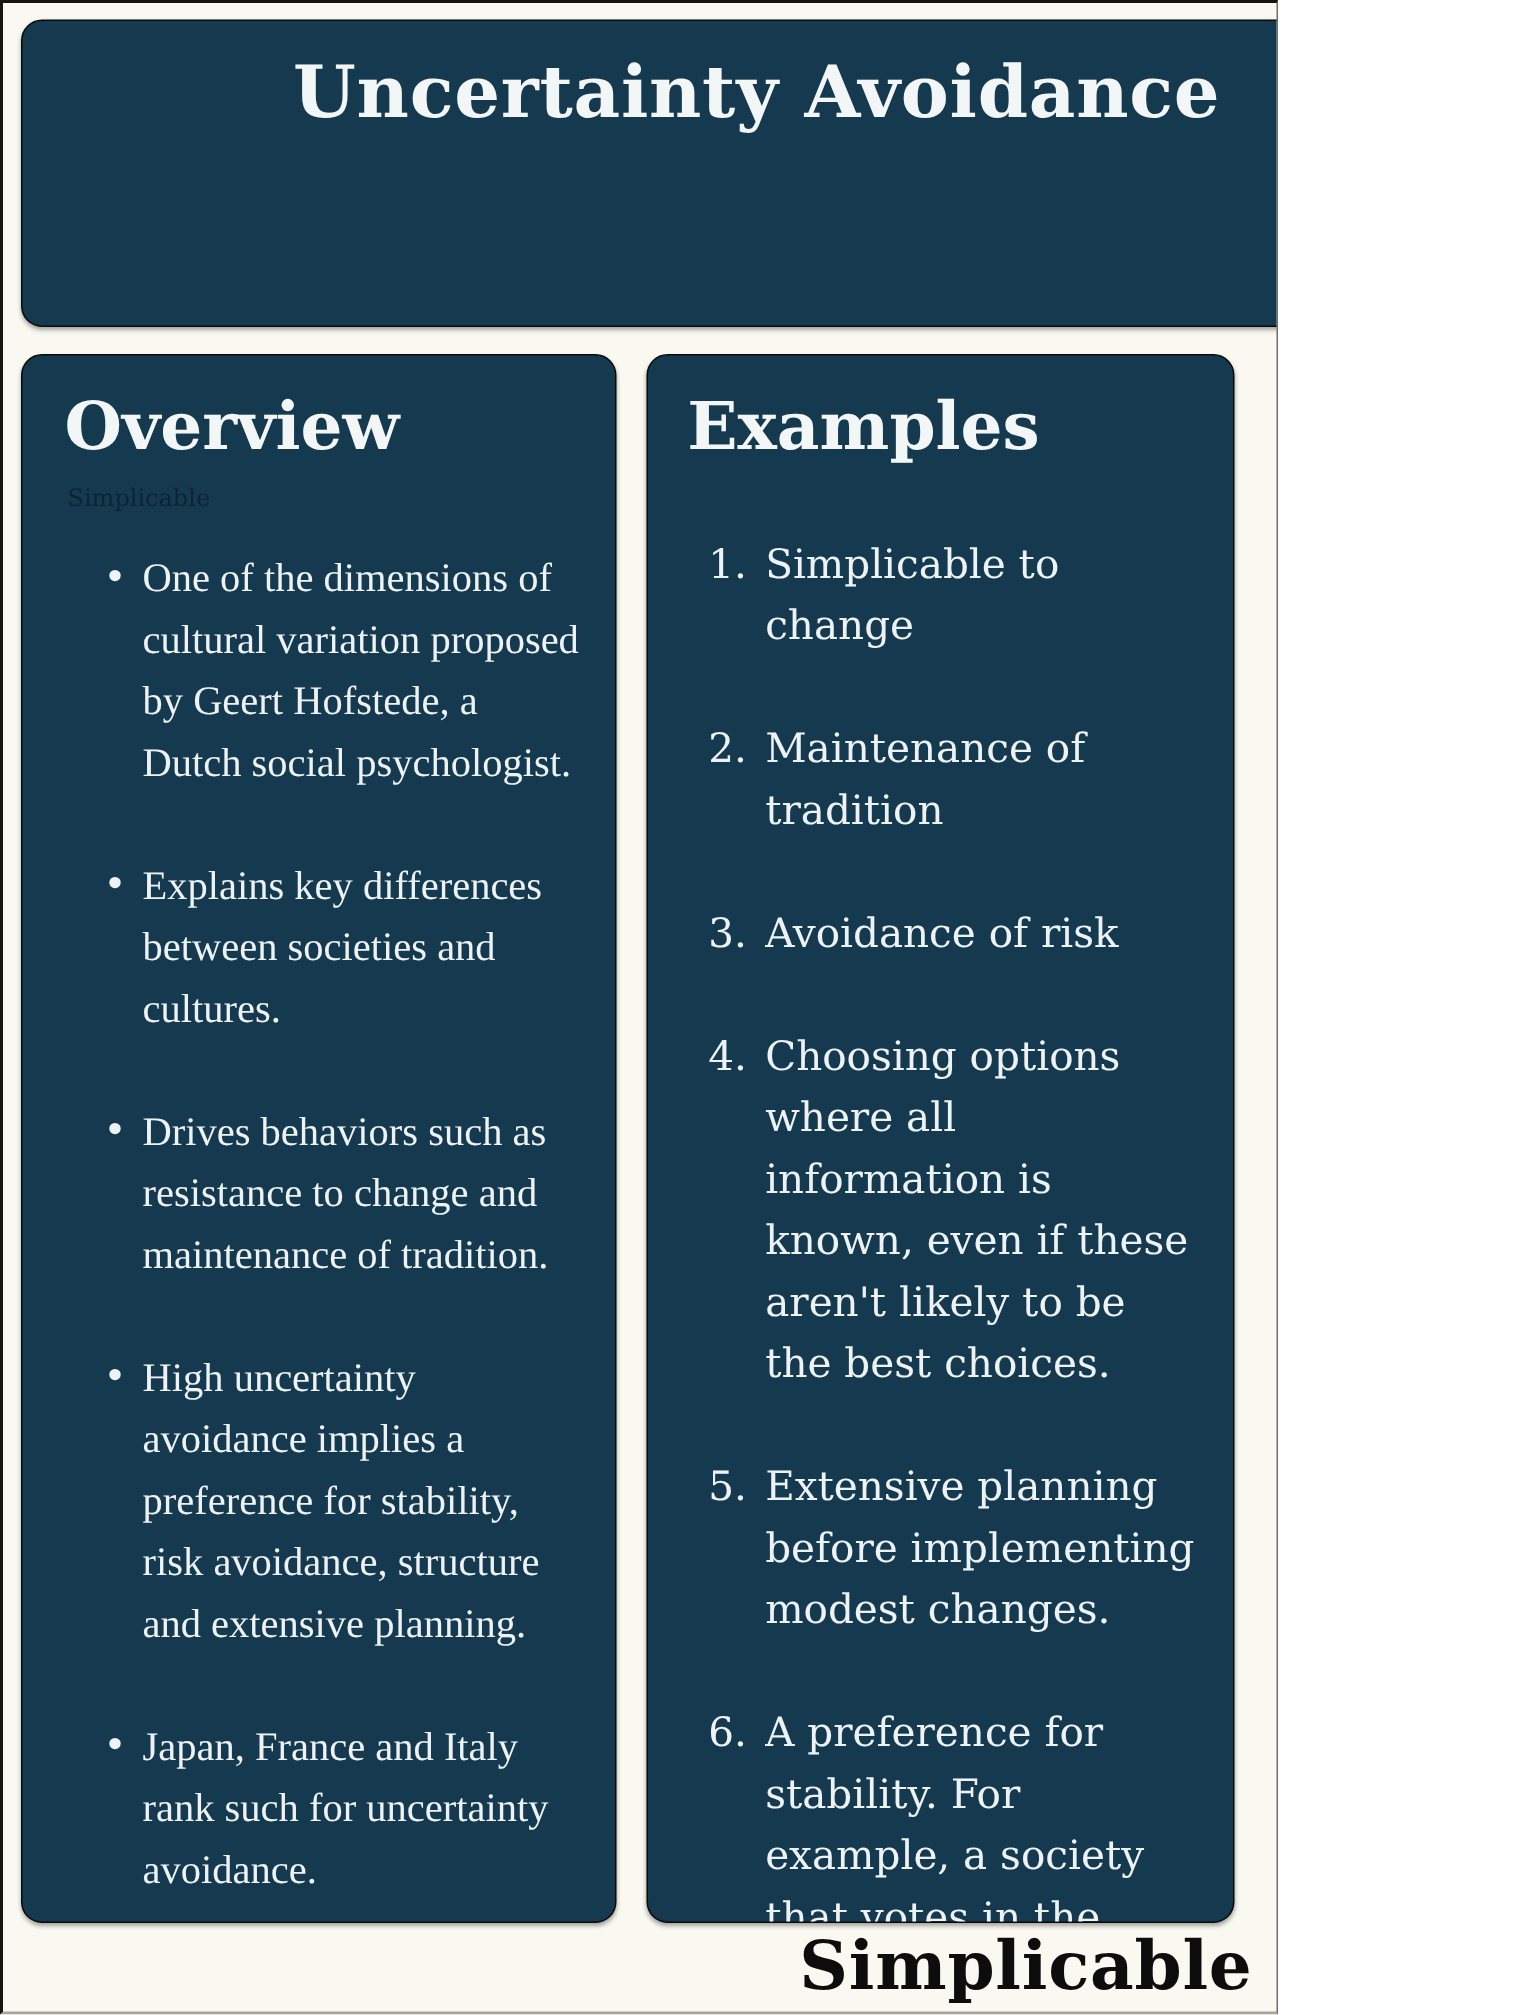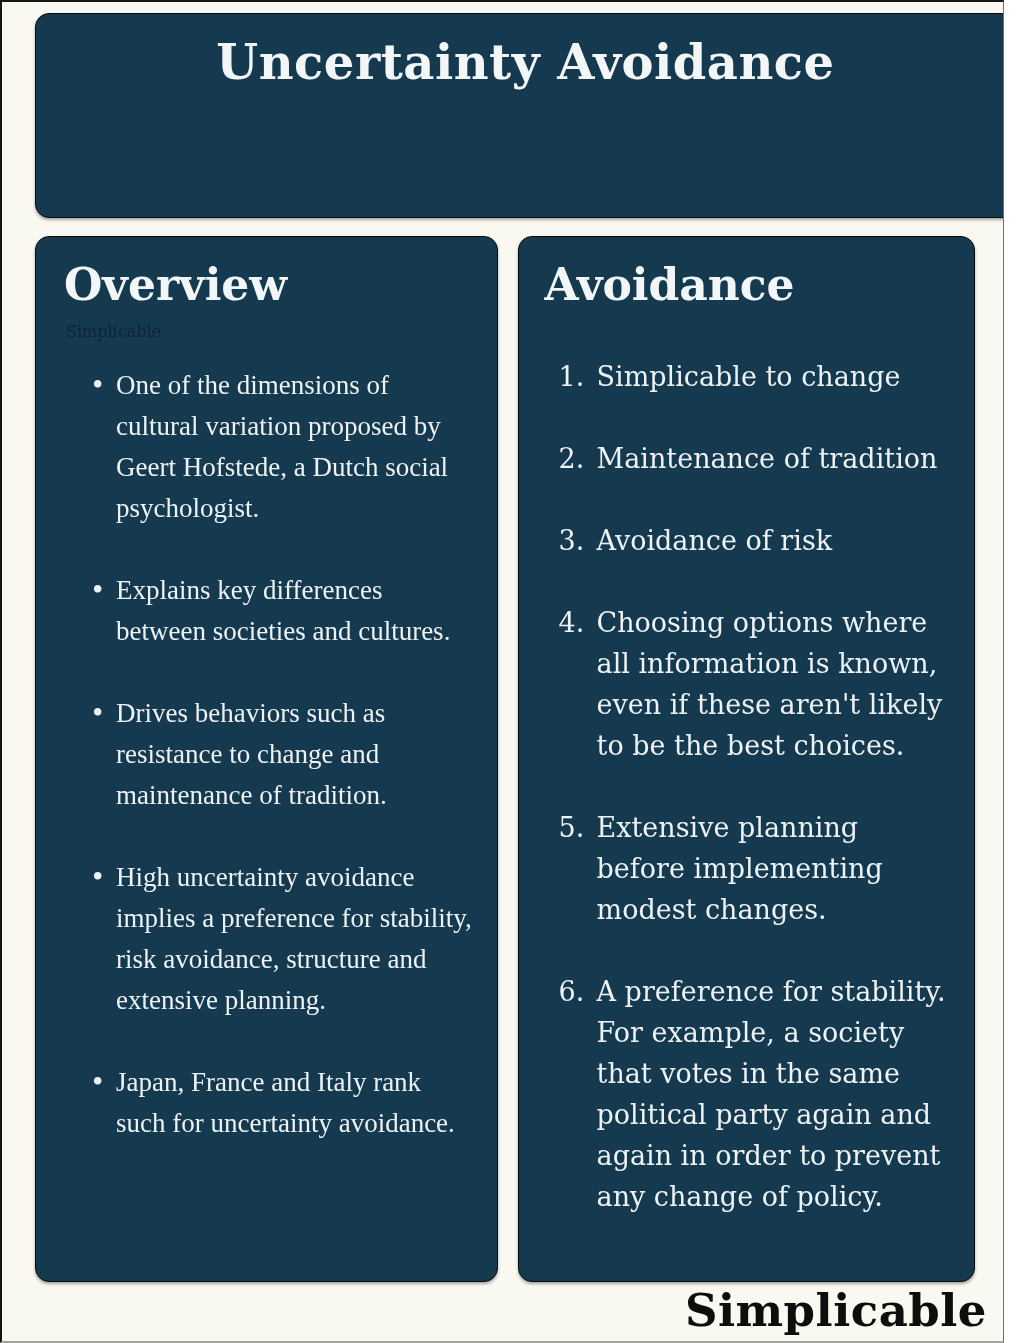--- a/index.html
+++ b/index.html
@@ -3,30 +3,29 @@
 <meta charset="utf-8">
 <style>
   html, body {
     margin: 0;
     padding: 0;
     background: #ffffff;
     font-family: "DejaVu Serif", "Liberation Serif", serif;
   }
   .page {
     position: relative;
-    width: 1004px;
+    width: 852px;
     height: 1343px;
     box-sizing: border-box;
     background: #FAF9F1;
     border-top: 2px solid #151515;
     border-left: 2px solid #151515;
     border-right: 1px solid #6f6f6f;
     border-bottom: 2px solid #a6a59d;
     overflow: hidden;
-    padding-left: 21px;
   }
   .content {
     padding: 11px 28px 0 12px;
   }
   .card {
     background: #15394F;
     border: 1px solid #0a0a0a;
     border-radius: 14px;
     box-shadow: 0 2px 3px rgba(0,0,0,0.35);
     box-sizing: border-box;
@@ -179,21 +178,21 @@
             <span class="txt">High uncertainty avoidance implies a preference for stability, risk avoidance, structure and extensive planning.</span>
           </li>
           <li>
             <span class="dot">•</span>
             <span class="txt">Japan, France and Italy rank such for uncertainty avoidance.</span>
           </li>
         </ul>
       </section>
 
       <section class="card examples-card">
-        <h2 class="card-heading">Avoidance</h2>
+        <h2 class="card-heading">Examples</h2>
         <ol class="numbered-list">
           <li>
             <span class="num">1.</span>
             <span class="txt">Simplicable to change</span>
           </li>
           <li>
             <span class="num">2.</span>
             <span class="txt">Maintenance of tradition</span>
           </li>
           <li>

